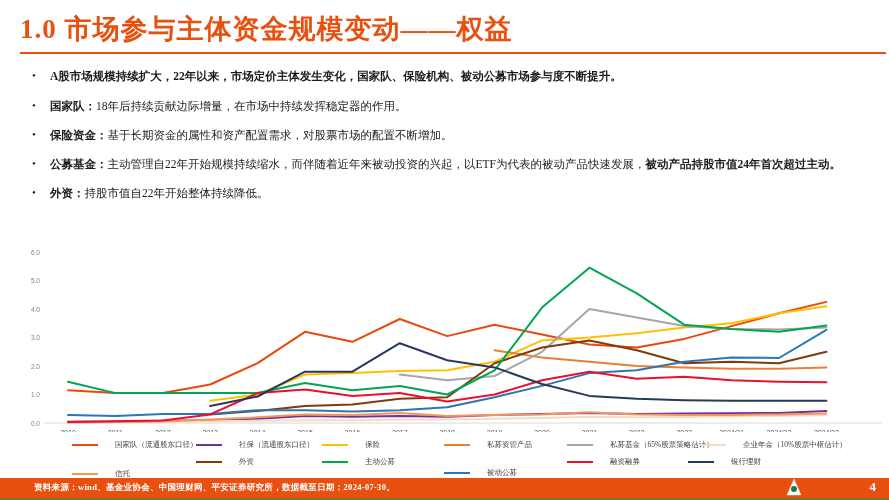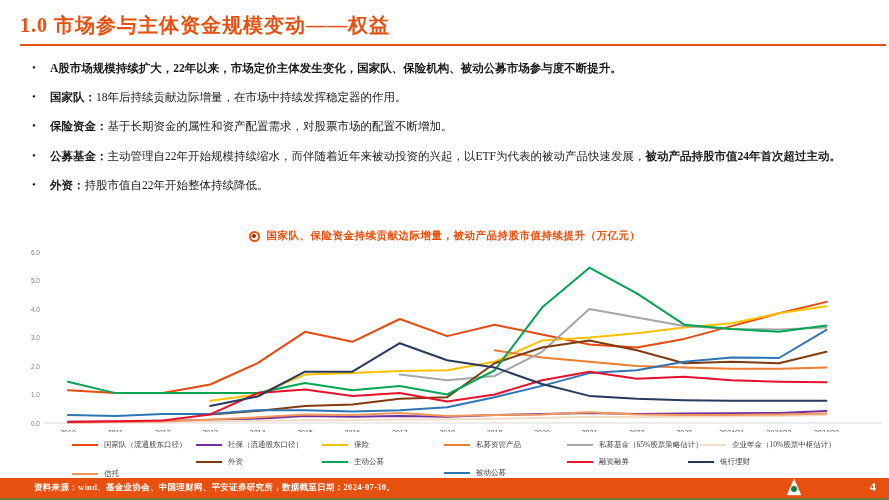--- a/index.html
+++ b/index.html
@@ -1,40 +1,40 @@
 <!DOCTYPE html>
 <html><head>
 <meta charset="utf-8">
 <style>
   * { margin:0; padding:0; box-sizing:border-box; }
   html,body { background:#fff; }
   body { font-family:"Liberation Serif","DejaVu Serif",serif; }
   .slide { position:relative; width:889px; height:500px; background:#fff; overflow:hidden; }
 
   
-  .page-title { margin:13px 20px 0 20px; font-size:20px; font-weight:bold; letter-spacing:1px; color:#E8500F; line-height:1.2; }
+  .page-title { margin:13px 20px 0 20px; font-size:27px; font-weight:bold; letter-spacing:1px; color:#E8500F; line-height:1.2; }
   .title-rule { height:2px; background:#E8500F; margin:7px 3px 0 20px; }
 
   
   .bullets { list-style:none; margin:14px 20px 0 32px; }
   .bullets li { position:relative; padding-left:18px; font-size:11.5px; color:#1a1a1a; line-height:1.45; margin-bottom:12.5px; }
   .bullets li .dot { position:absolute; left:0; top:0; font-size:11px; color:#1a1a1a; }
   .bullets li .lead, .bullets li .tail { font-weight:bold; }
 
   
   .chart-title-row { position:absolute; left:0; top:229px; width:100%; display:flex; justify-content:center; align-items:center; gap:7px; }
   .target-ring { width:11px; height:11px; border:2px solid #E8500F; border-radius:50%; display:inline-flex; align-items:center; justify-content:center; flex:0 0 auto; }
   .target-ring i { width:4px; height:4px; background:#8a2c0a; border-radius:50%; }
   .chart-title-text { font-size:10.5px; font-weight:bold; color:#E8500F; letter-spacing:0.5px; }
 
   
   #chart-svg { position:absolute; left:0; top:248px; }
 
   
-  .legend-item { position:absolute; display:flex; align-items:center; gap:6px; height:10px;text-align:right; }
+  .legend-item { position:absolute; display:flex; align-items:center; gap:17px; height:10px;text-align:right; }
   .legend-item .swatch { width:26px; height:2px; flex:0 0 auto; }
   .legend-item .lab { font-size:7.5px; color:#3f3f3f; white-space:nowrap; }
 
   
   .footer { position:absolute; left:0; bottom:0; width:100%; height:22px; background:#E8500F; border-bottom:2px solid #6E7A2E; display:flex; align-items:center; }
   .footer-source { color:#fff; font-size:8.5px; font-weight:bold; margin-left:34px; letter-spacing:0.3px; }
   .page-number { position:absolute; right:13px; top:1px; color:#fff; font-size:13px; font-weight:bold; }
   .footer-logo { position:absolute; left:786px; bottom:2px; }
 </style>
 </head>
@@ -46,26 +46,20 @@
   <div class="title-rule"></div>
 
   <ul class="bullets">
       <li><span class="dot">•</span><span class="lead">A股市场规模持续扩大，22年以来，市场定价主体发生变化，国家队、保险机构、被动公募市场参与度不断提升。</span><span class="txt"></span><span class="tail"></span></li>
       <li><span class="dot">•</span><span class="lead">国家队：</span><span class="txt">18年后持续贡献边际增量，在市场中持续发挥稳定器的作用。</span><span class="tail"></span></li>
       <li><span class="dot">•</span><span class="lead">保险资金：</span><span class="txt">基于长期资金的属性和资产配置需求，对股票市场的配置不断增加。</span><span class="tail"></span></li>
       <li><span class="dot">•</span><span class="lead">公募基金：</span><span class="txt">主动管理自22年开始规模持续缩水，而伴随着近年来被动投资的兴起，以ETF为代表的被动产品快速发展，</span><span class="tail">被动产品持股市值24年首次超过主动。</span></li>
       <li><span class="dot">•</span><span class="lead">外资：</span><span class="txt">持股市值自22年开始整体持续降低。</span><span class="tail"></span></li>
     </ul>
 
-  <div class="chart-title-row">
-    <span class="target-ring">
-        <i></i>
-      </span>
-    <span class="chart-title-text">国家队、保险资金持续贡献边际增量，被动产品持股市值持续提升（万亿元）</span>
-  </div>
 
   <svg id="chart-svg" width="889" height="184">
       <line x1="44" y1="175" x2="882" y2="175" stroke="#D9D9D9" stroke-width="1"></line>
       <text x="40" y="177.5" text-anchor="end" font-size="6.5" fill="#7f7f7f" font-family="&quot;Liberation Sans&quot;,sans-serif">0.0</text>
       <text x="40" y="149" text-anchor="end" font-size="6.5" fill="#7f7f7f" font-family="&quot;Liberation Sans&quot;,sans-serif">1.0</text>
       <text x="40" y="120.5" text-anchor="end" font-size="6.5" fill="#7f7f7f" font-family="&quot;Liberation Sans&quot;,sans-serif">2.0</text>
       <text x="40" y="92" text-anchor="end" font-size="6.5" fill="#7f7f7f" font-family="&quot;Liberation Sans&quot;,sans-serif">3.0</text>
       <text x="40" y="63.5" text-anchor="end" font-size="6.5" fill="#7f7f7f" font-family="&quot;Liberation Sans&quot;,sans-serif">4.0</text>
       <text x="40" y="35" text-anchor="end" font-size="6.5" fill="#7f7f7f" font-family="&quot;Liberation Sans&quot;,sans-serif">5.0</text>
       <text x="40" y="6.5" text-anchor="end" font-size="6.5" fill="#7f7f7f" font-family="&quot;Liberation Sans&quot;,sans-serif">6.0</text>

